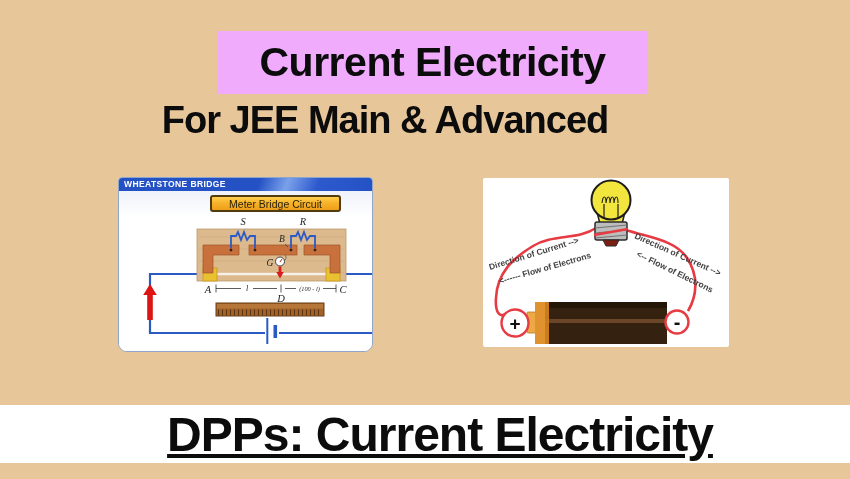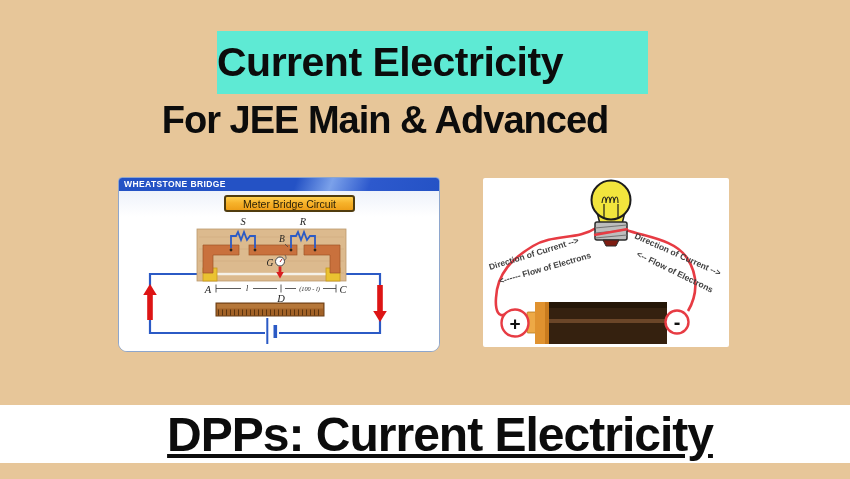--- a/index.html
+++ b/index.html
@@ -4,44 +4,44 @@
 <style>
   html,body{margin:0;padding:0;background:#555;}
   .canvas{
     position:relative;width:850px;height:479px;overflow:hidden;
     background:#e7c699;
     font-family:"Liberation Sans",sans-serif;
   }
   
   .title-box{
     position:absolute;left:217px;top:31px;width:431px;height:63px;
-    background:#5eead4;display:flex;align-items:center;justify-content:flex-start;
+    background:#f0abfc;display:flex;align-items:center;justify-content:center;
   }
   .title-text{font-size:41px;font-weight:700;color:#0c0c0c;letter-spacing:-0.5px;white-space:nowrap;}
   .subtitle{
     position:absolute;left:0;top:99px;width:770px;text-align:center;
     font-size:38px;font-weight:700;color:#0c0c0c;letter-spacing:-1px;white-space:nowrap;
   }
   
   .sim-window{
-    position:absolute;left:118px;top:177px;width:322px;height:175px;
+    position:absolute;left:118px;top:177px;width:255px;height:175px;
     background:#fff;border:1px solid #8ea6cc;border-radius:4px 4px 9px 9px;
     overflow:hidden;box-sizing:border-box;
   }
   .sim-titlebar{
     height:13px;
     background:linear-gradient(110deg,#2452c5 0%,#2452c5 55%,#7ba1ea 66%,#2d59cd 78%,#2452c5 100%);
     color:#fff;font-size:8.5px;font-weight:700;letter-spacing:.4px;line-height:13px;padding-left:5px;
   }
   .sim-body{position:relative;width:320px;height:160px;background:linear-gradient(180deg,#eef2fa 0%,#ffffff 16%);}
   .mb-button{
     position:absolute;left:91px;top:4px;width:131px;height:17px;box-sizing:border-box;
     background:linear-gradient(180deg,#ffd04f 0%,#f7b32b 45%,#ee9f18 100%);
     border:2px solid #503c0e;border-radius:3px;
-    font-size:10.5px;color:#261f08;display:flex;align-items:center;justify-content:center;white-space:nowrap;margin-left:14px;
+    font-size:10.5px;color:#261f08;display:flex;align-items:center;justify-content:center;white-space:nowrap;
   }
   .sim-canvas{position:absolute;left:0;top:0;}
   .ser{font-family:"Liberation Serif",serif;font-style:italic;fill:#1d1d1d;}
   
   .photo-panel{position:absolute;left:483px;top:178px;width:246px;height:169px;background:#fff;border-radius:2px;}
   .hand{font-family:"Liberation Sans",sans-serif;font-weight:700;fill:#3f3f3f;font-size:8.5px;}
   
   .footer-bar{
     position:absolute;left:0;top:405px;width:850px;height:58px;background:#ffffff;
     display:flex;align-items:center;justify-content:center;

